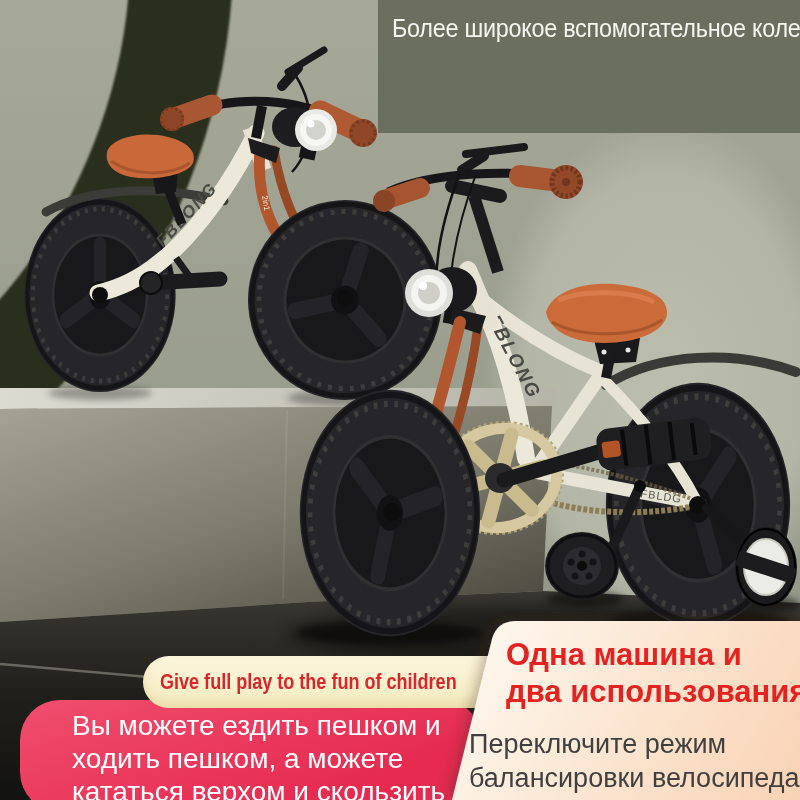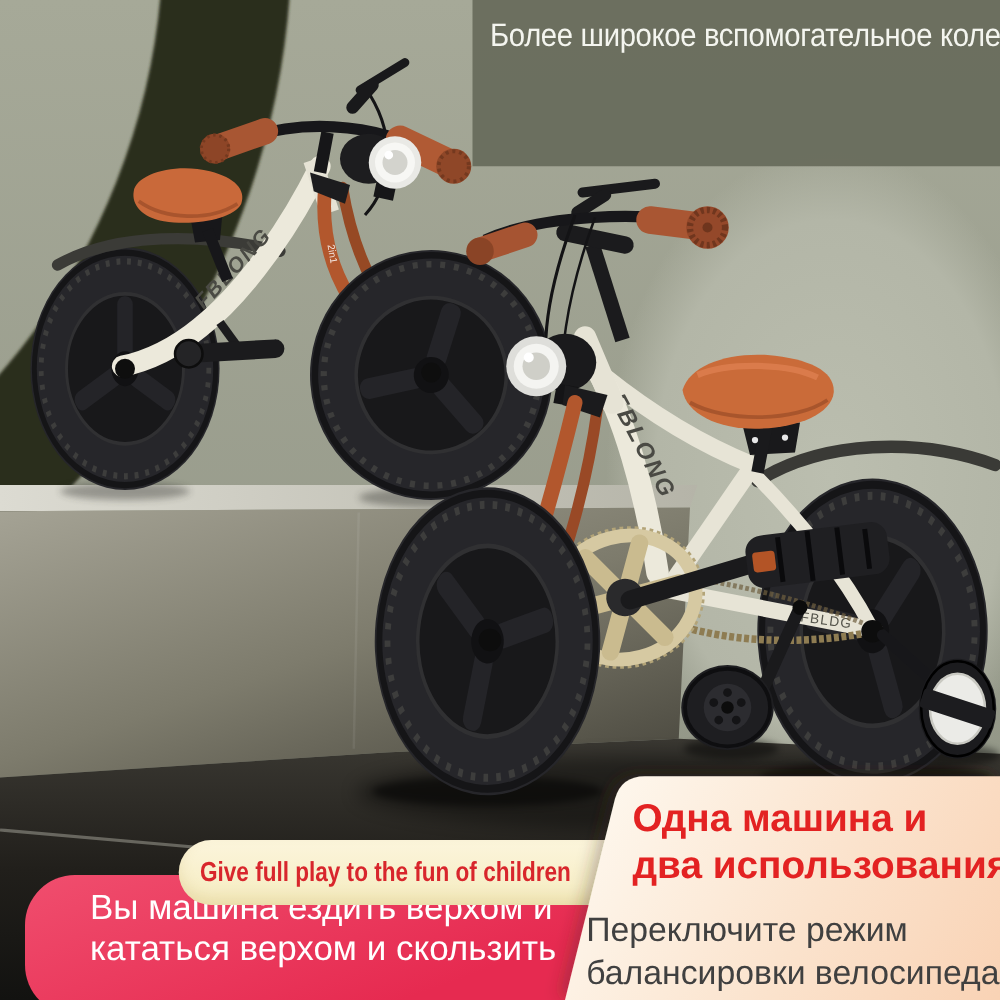--- a/index.html
+++ b/index.html
@@ -15,21 +15,21 @@
     position:absolute;left:378px;top:0;width:422px;height:133px;z-index:2;
     background:rgba(104,107,92,0.95);
     color:#f4f5ef;
     padding:10px 0 0 14px;box-sizing:border-box;
   }
   .overlay-top .feat{height:37px;line-height:37px;font-size:26px;white-space:nowrap;}
   .overlay-top .feat span{display:inline-block;transform:scaleX(.9);transform-origin:left center;letter-spacing:-.3px;}
 
   
   .banner{
-    position:absolute;left:143px;top:672px;width:377px;height:52px;z-index:3;
+    position:absolute;left:143px;top:656px;width:377px;height:52px;z-index:3;
     background:linear-gradient(180deg,#fcf5dc 0%,#f5ecc0 100%);
     border-radius:26px;
     box-shadow:inset 0 -6px 10px rgba(208,186,118,.30);
     overflow:hidden;white-space:nowrap;
   }
   .banner span{
     display:inline-block;transform:scaleX(.82);transform-origin:left center;
     margin-left:17px;line-height:52px;font-size:22px;font-weight:bold;color:#d8262c;
   }
 
@@ -304,21 +304,22 @@
 
   <div class="overlay-top">
     <div class="feat"><span>Более широкое вспомогательное колесо</span></div>
   </div>
 
   <div class="banner">
     <span>Give full play to the fun of children</span>
   </div>
 
   <div class="ribbon">
-    <div class="rl">Вы машина ездить верхом и</div>
+    <div class="rl">Вы можете ездить пешком и</div>
+    <div class="rl">ходить пешком, а можете</div>
     <div class="rl">кататься верхом и скользить</div>
   </div>
 
   <svg class="panel" width="800" height="800" viewBox="0 0 800 800">
     <defs>
       <linearGradient id="panelG" gradientUnits="userSpaceOnUse" x1="470" y1="620" x2="800" y2="810">
         <stop offset="0" stop-color="#fef9f0"></stop>
         <stop offset=".55" stop-color="#fbe3cd"></stop>
         <stop offset="1" stop-color="#f9d2b4"></stop>
       </linearGradient>

